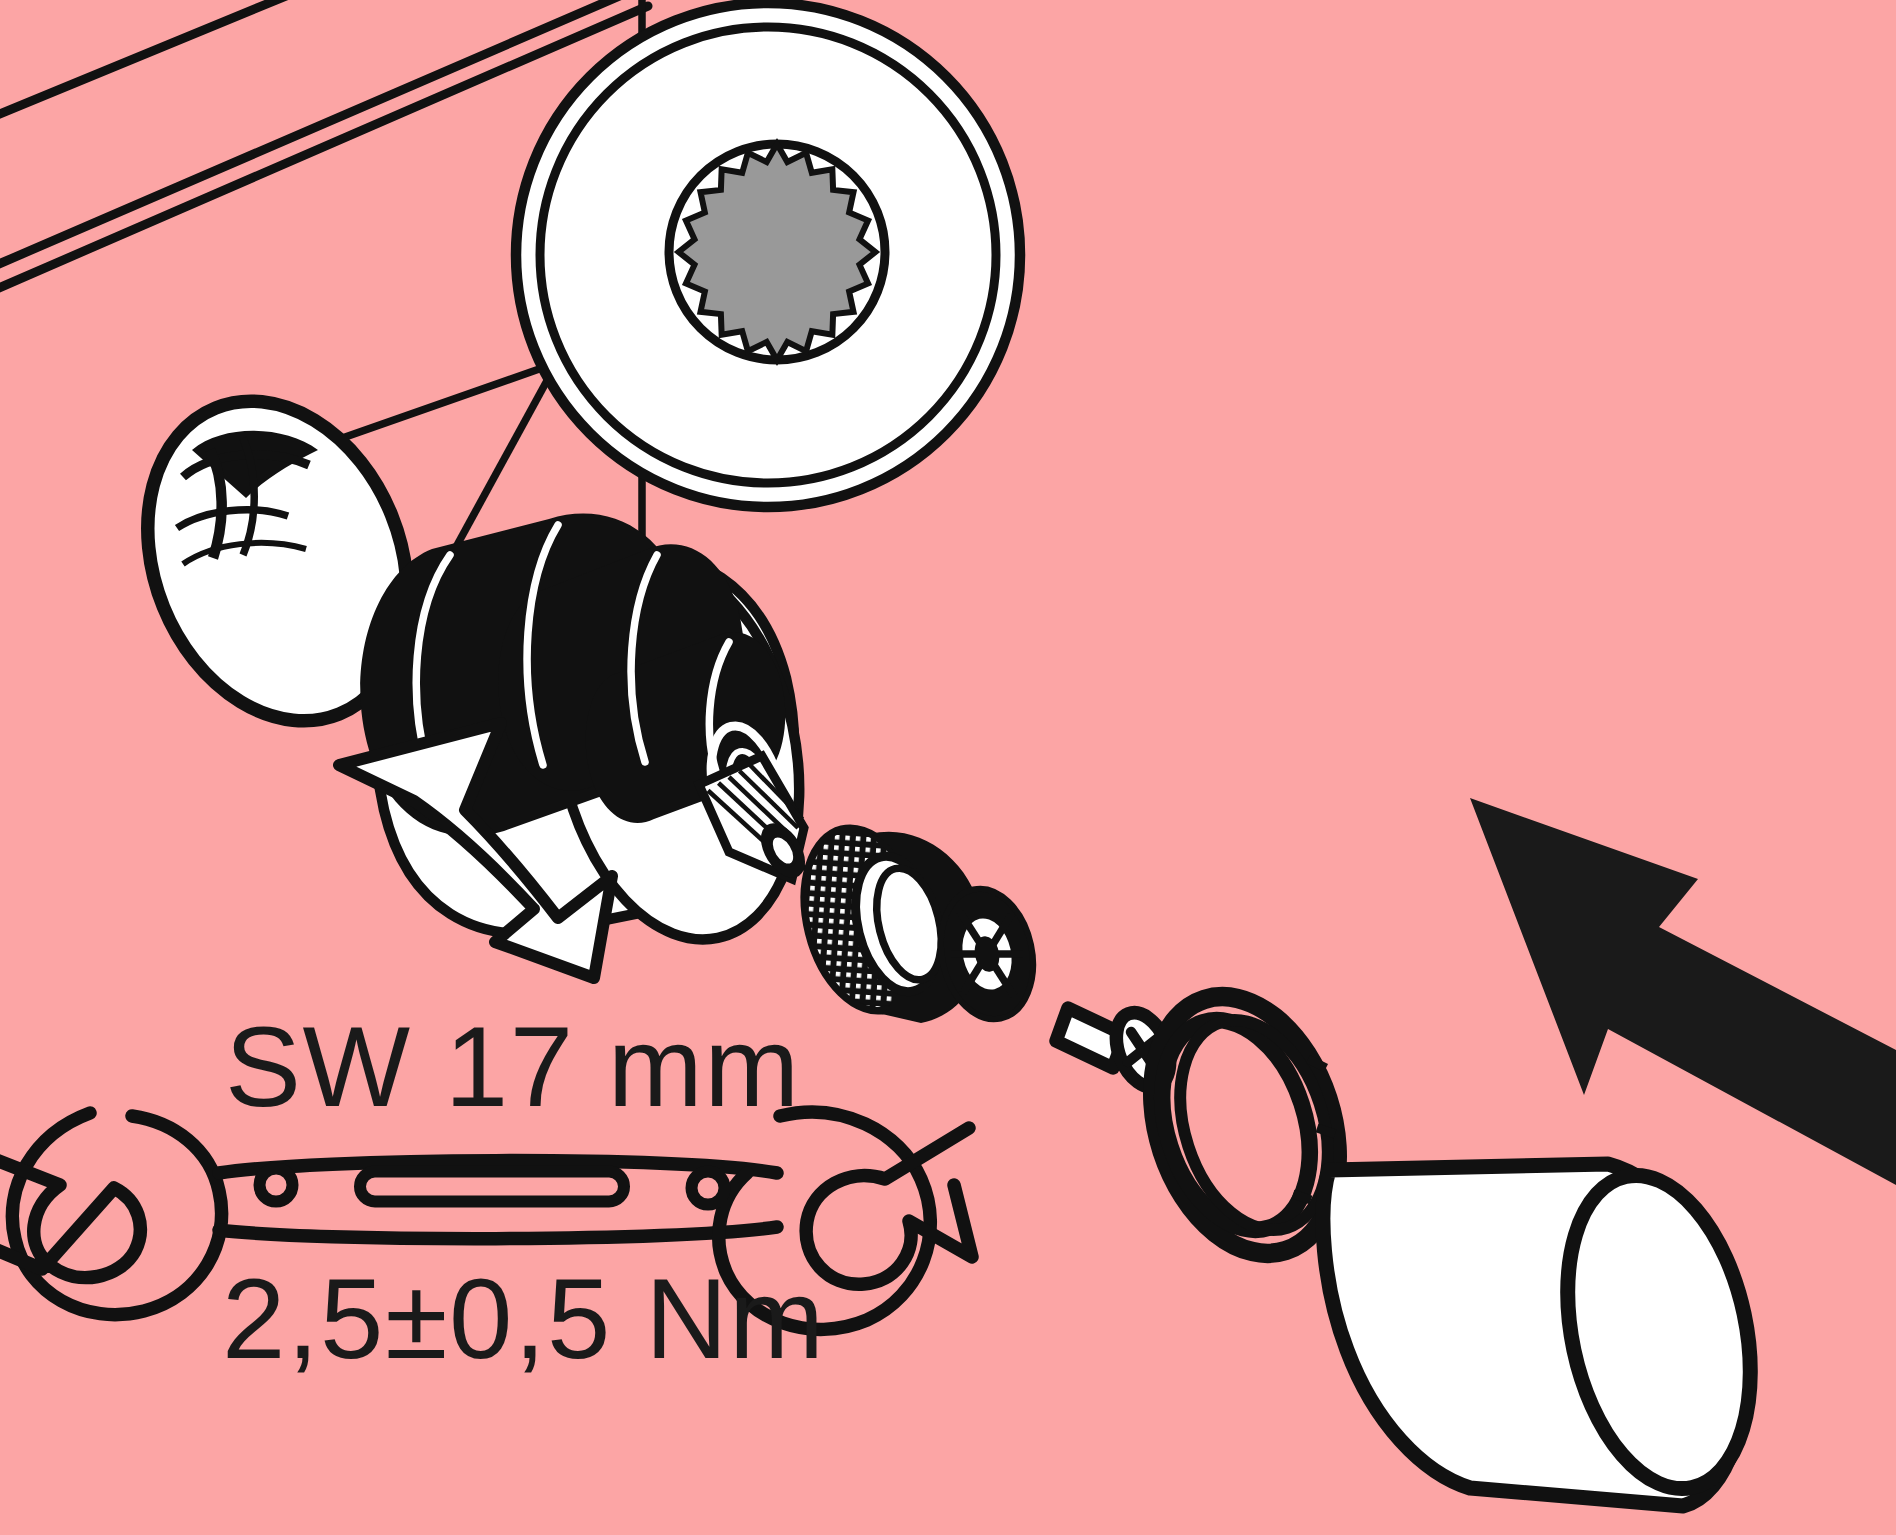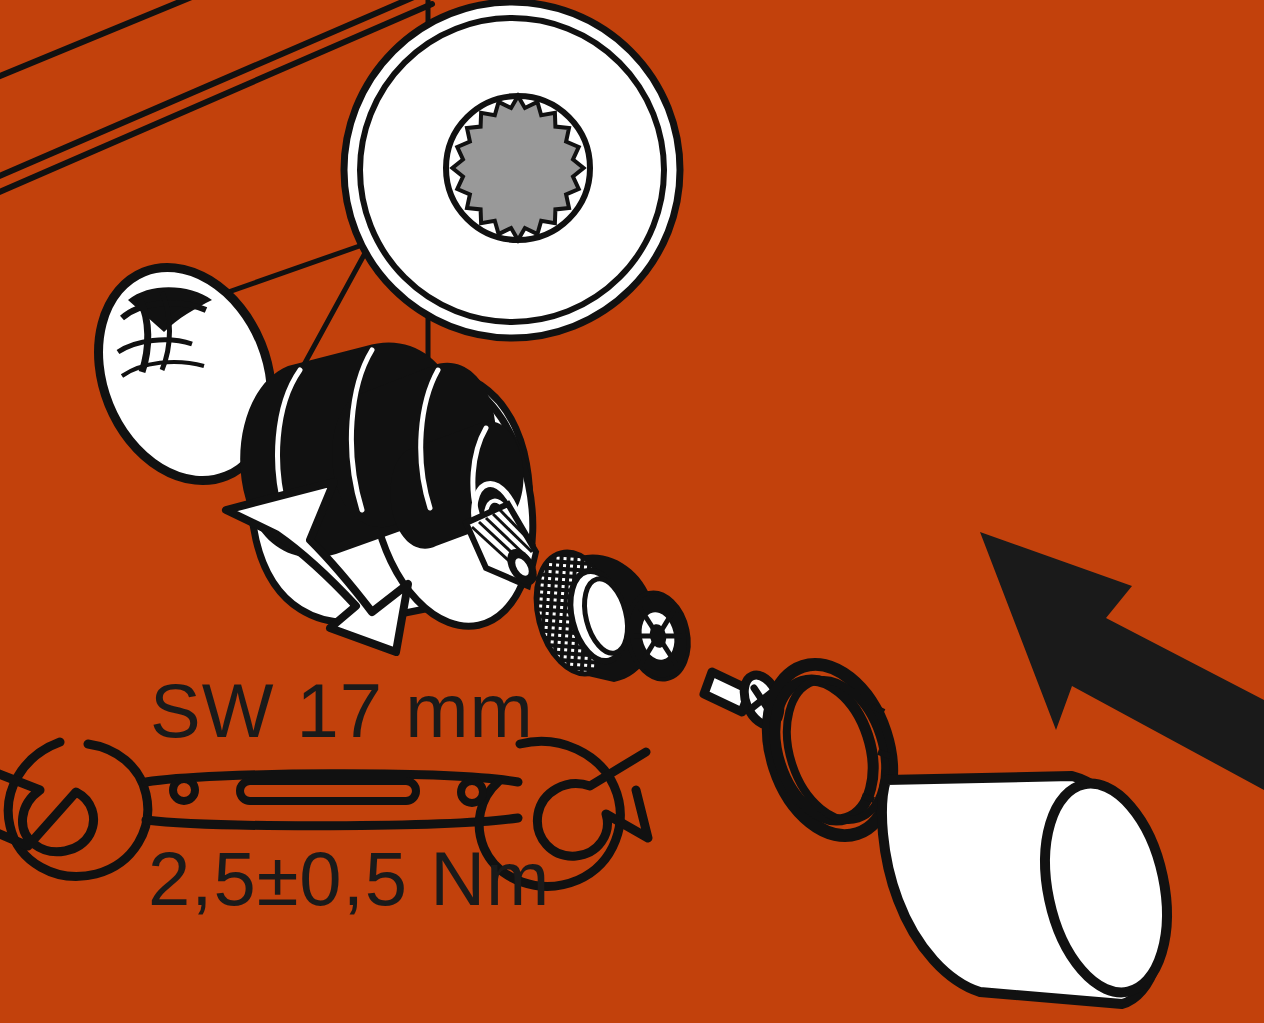--- a/index.html
+++ b/index.html
@@ -11,21 +11,21 @@
   body {
     width: 1264px;
     height: 1023px;
     overflow: hidden;
     font-family: "Liberation Sans", sans-serif;
   }
   #diagram-root {
     position: relative;
     width: 1264px;
     height: 1023px;
-    background: #c2410c;
+    background: #fca5a5;
   }
   #diagram-svg {
     display: block;
     width: 1264px;
     height: 1023px;
   }
   .spec-text {
     font-family: "Liberation Sans", sans-serif;
     fill: #1a1a1a;
     font-size: 76px;

